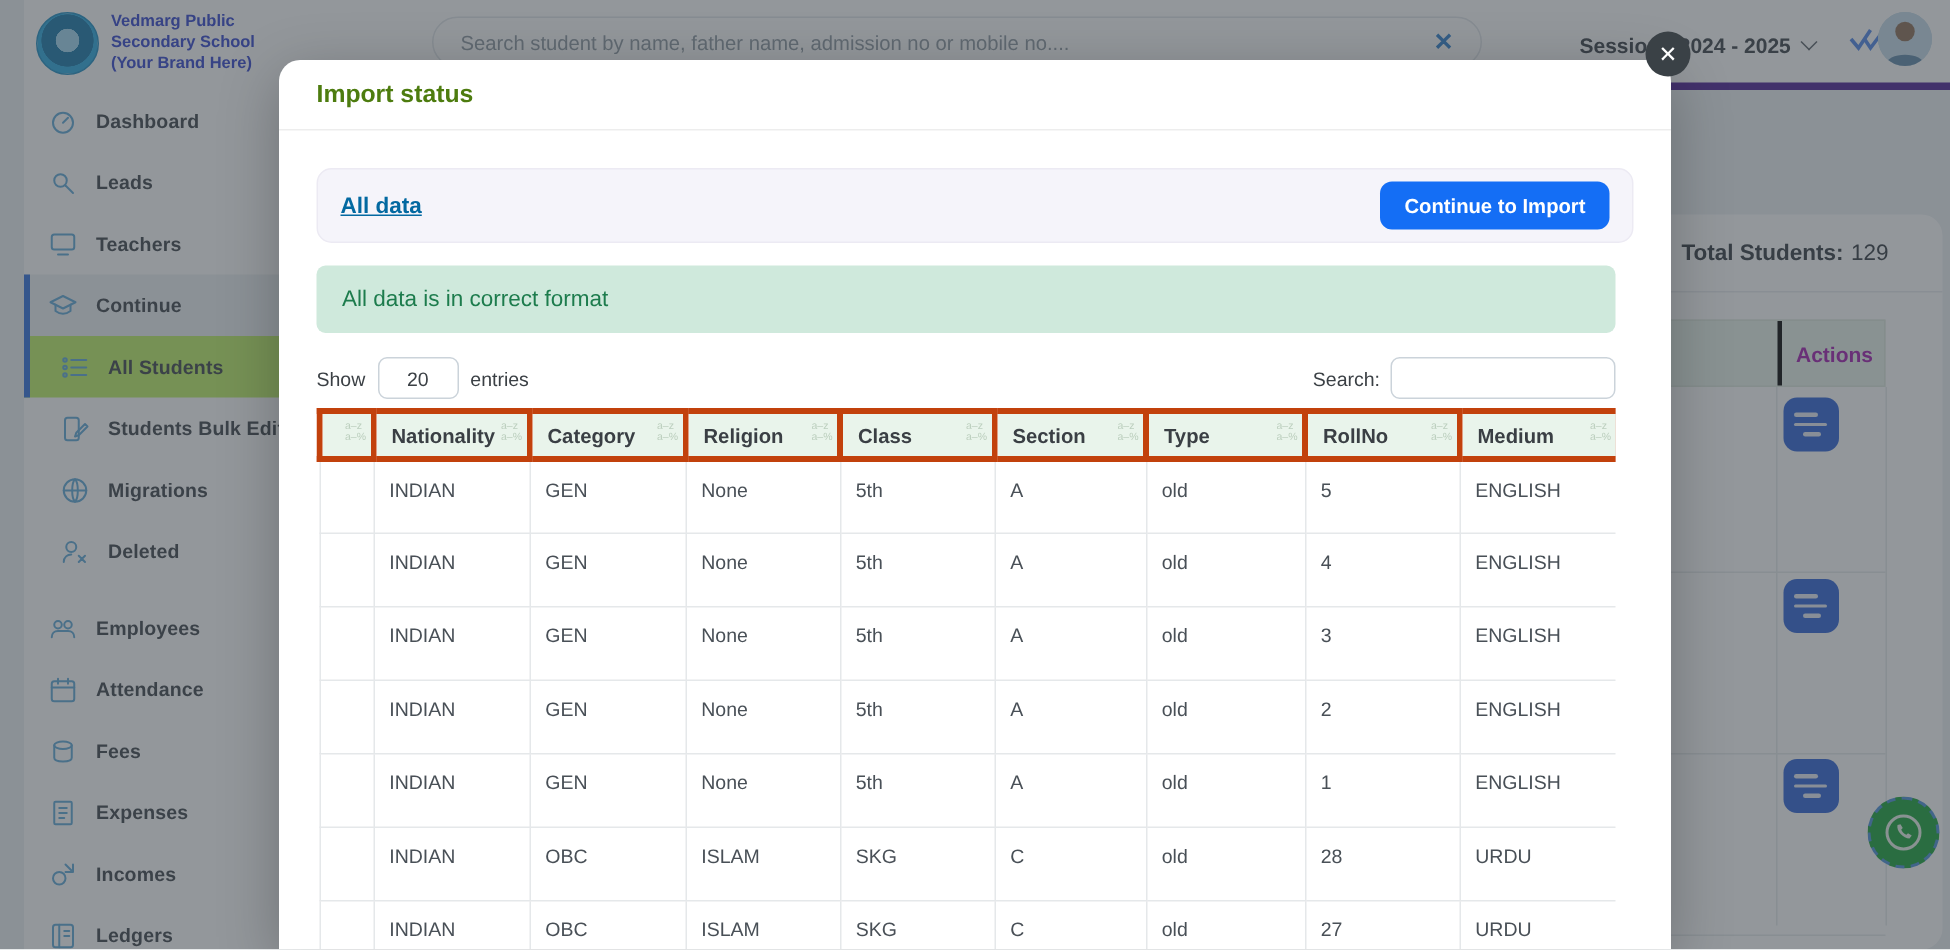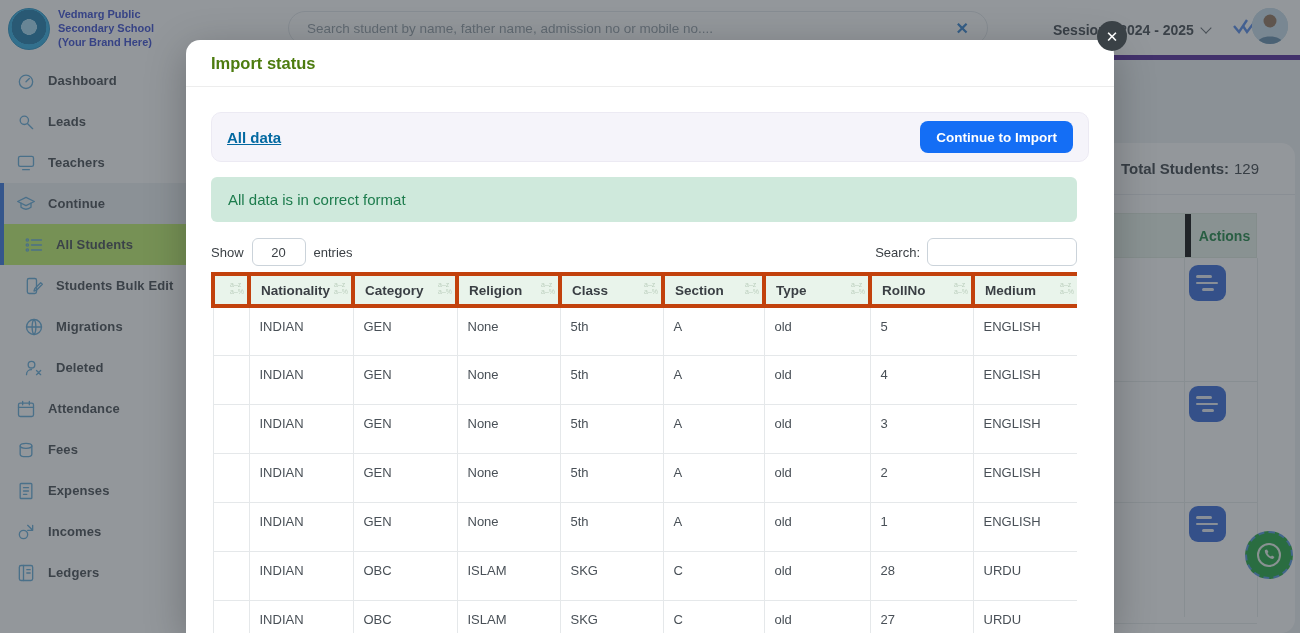--- a/index.html
+++ b/index.html
@@ -1,21 +1,21 @@
 <!DOCTYPE html>
 <html><head>
 <meta charset="utf-8">
 <style>
   * { margin:0; padding:0; box-sizing:border-box; }
   html,body { width:1300px; height:633px; overflow:hidden; }
   body { font-family:"Liberation Sans", sans-serif; background:#eef1f4; }
   .screen { position:relative; width:1300px; height:633px; overflow:hidden; background:#eef1f4; }
 
   
-  .sidebar { position:absolute; left:0; top:0; width:186px; height:633px; background:#ffffff; z-index:10; }
+  .sidebar { position:absolute; left:16px; top:0; width:186px; height:633px; background:#ffffff; z-index:10; }
   .brand { display:flex; align-items:center; gap:8px; padding:8px 6px 8px 8px; height:58px; }
   .logo { width:42px; height:42px; min-width:42px; border-radius:50%;
           background:radial-gradient(circle at 50% 45%, #9fd8f2 0 26%, #1577a8 27% 58%, #29a8df 59% 100%);
           border:1px solid #1d8ec4; }
   .brand-name { font-size:11px; font-weight:bold; color:#3346cf; line-height:1.25; }
   .nav { position:absolute; top:60px; left:0; right:0; }
   .side-item { position:relative; display:flex; align-items:center; gap:12px; height:41px; padding-left:16px;
                cursor:pointer; }
   .side-item.sub { padding-left:24px; }
   .side-item.gap { margin-top:10px; }
@@ -46,23 +46,23 @@
 
   
   .students-card { position:absolute; left:420px; top:143px; width:875px; height:490px; background:#ffffff;
                    border-radius:14px; z-index:5; }
   .card-head { position:absolute; top:0; left:0; right:0; height:52px; border-bottom:1px solid #e9ecef;
                display:flex; align-items:center; justify-content:flex-end; padding-right:36px;
                font-size:15px; color:#343a40; }
   .card-head b { font-weight:bold; margin-right:5px; }
   .bg-thead { position:absolute; top:70px; left:20px; width:817px; height:45px; background:#e9f4eb;
               border:1px solid #dde8dd; }
-  .bg-actions-col { position:absolute; left:744px; top:0; bottom:0; width:73px; border-left:6px solid #000000;
+  .bg-actions-col { position:absolute; left:744px; top:0; bottom:0; width:73px; border-left:3px solid #000000;
                     display:flex; align-items:center; justify-content:center; font-size:14px; font-weight:bold;
-                    color:#15803d;text-align:right; }
+                    color:#a21caf;text-align:right; }
   .bg-body-cols { position:absolute; top:115px; bottom:16px; left:764px; width:74px;
                   border-left:1px solid #e6eaec; border-right:1px solid #e6eaec; }
   .bg-rowline { position:absolute; left:20px; width:817px; height:1px; background:#e6eaec; }
   .action-btn { position:absolute; left:769px; width:37px; height:36px; border:none; border-radius:9px;
                 background:#2e63d8; cursor:pointer; display:flex; flex-direction:column; justify-content:center;
                 gap:4px; padding-left:7px; }
   .action-btn i { display:block; height:2.6px; background:#e7ecf5; border-radius:2px; }
   .action-btn .l1 { width:16px; }
   .action-btn .l2 { width:22px; }
   .action-btn .l3 { width:12px; margin-left:6px; }
@@ -190,20 +190,30 @@
         <div class="side-item sub">
           <span class="icon">
             <svg viewBox="0 0 24 24" stroke-linecap="round" stroke-linejoin="round">
               <circle cx="9" cy="8" r="4"></circle>
               <path d="M3 20c0-4 3-6 6-6"></path>
               <path d="M15 15l5 5M20 15l-5 5"></path>
             </svg>
           </span>
           <span class="label">Deleted</span>
         </div>
+        <div class="side-item gap">
+          <span class="icon">
+            <svg viewBox="0 0 24 24" stroke-linecap="round" stroke-linejoin="round">
+              <circle cx="8" cy="9" r="3"></circle>
+              <circle cx="16" cy="9" r="3"></circle>
+              <path d="M3 19c0-3 2-5 5-5h8c3 0 5 2 5 5"></path>
+            </svg>
+          </span>
+          <span class="label">Employees</span>
+        </div>
         <div class="side-item">
           <span class="icon">
             <svg viewBox="0 0 24 24" stroke-linecap="round" stroke-linejoin="round">
               <rect x="3" y="5" width="18" height="16" rx="2"></rect>
               <path d="M3 10h18M8 3v4M16 3v4"></path>
             </svg>
           </span>
           <span class="label">Attendance</span>
         </div>
         <div class="side-item">

